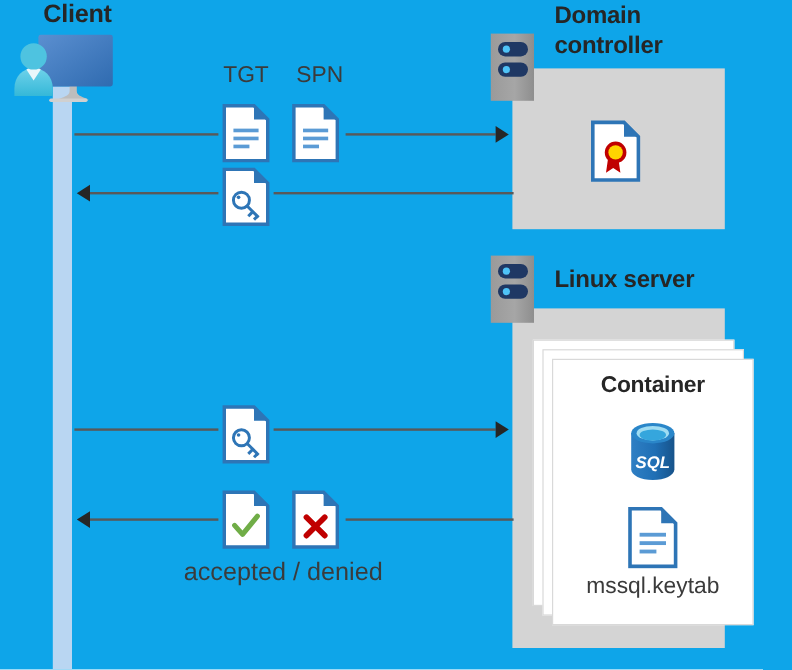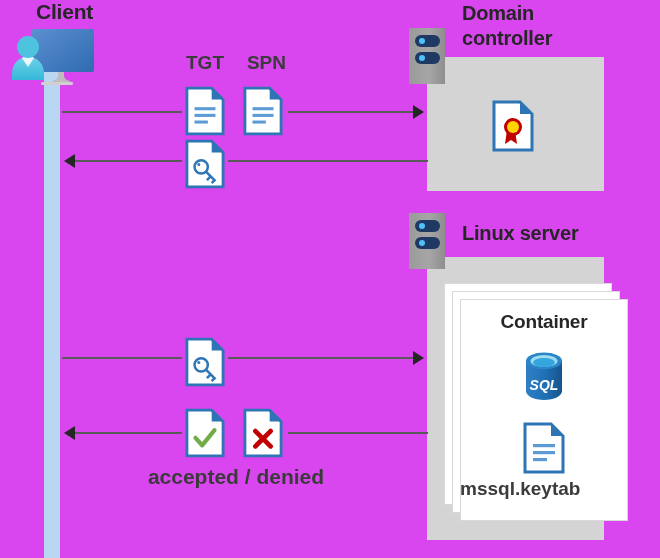--- a/index.html
+++ b/index.html
@@ -8,34 +8,34 @@
     background: #ffffff;
   }
   body {
     font-family: "Liberation Sans", sans-serif;
     -webkit-font-smoothing: antialiased;
   }
   #canvas {
     position: relative;
     width: 660px;
     height: 558px;
-    background: #d946ef;
+    background: #0ea5e9;
     overflow: hidden;
   }
   .abs { position: absolute; }
 
   
   .title-bold {
     font-weight: bold;
     color: #262626;
     letter-spacing: -0.2px;
   }
   .label-plain {
     color: #3b3b3b;
-    font-weight: bold;
+    font-weight: normal;
   }
 
   
   .lifeline {
     background: #b9d6f2;
   }
 
   
   .panel-gray { background: #d4d4d4; }
 
@@ -177,21 +177,21 @@
   <div class="icon-wrap" style="left:523px; top:422px;">
     <svg width="42" height="52" viewBox="0 0 42 52">
       <path d="M2 2 h26 l12 12 v36 h-38 z" fill="#ffffff" stroke="#2e75b6" stroke-width="3"></path>
       <path d="M28 2 l12 12 h-12 z" fill="#2e75b6"></path>
       <rect x="10" y="22" width="22" height="3.2" fill="#5b9bd5"></rect>
       <rect x="10" y="29" width="22" height="3.2" fill="#5b9bd5"></rect>
       <rect x="10" y="36" width="14" height="3.2" fill="#5b9bd5"></rect>
     </svg>
   </div>
 
-  <div class="abs label-plain" style="left:460px; top:478px; width:168px; font-size:19px;">mssql.keytab</div>
+  <div class="abs label-plain" style="left:460px; top:478px; width:168px; text-align:center; font-size:19px;">mssql.keytab</div>
 
   <div class="abs conn" style="left:62px; top:111px; width:120px;"></div>
   <div class="abs conn" style="left:288px; top:111px; width:125px;"></div>
   <div class="abs arrow-right" style="left:413px; top:105px;"></div>
 
   <div class="abs label-plain" style="left:183px; top:52px; width:44px; text-align:center; font-size:19px;">TGT</div>
   <div class="icon-wrap" style="left:185px; top:86px;">
     <svg width="40" height="50" viewBox="0 0 42 52">
       <path d="M2 2 h26 l12 12 v36 h-38 z" fill="#ffffff" stroke="#2e75b6" stroke-width="3"></path>
       <path d="M28 2 l12 12 h-12 z" fill="#2e75b6"></path>

